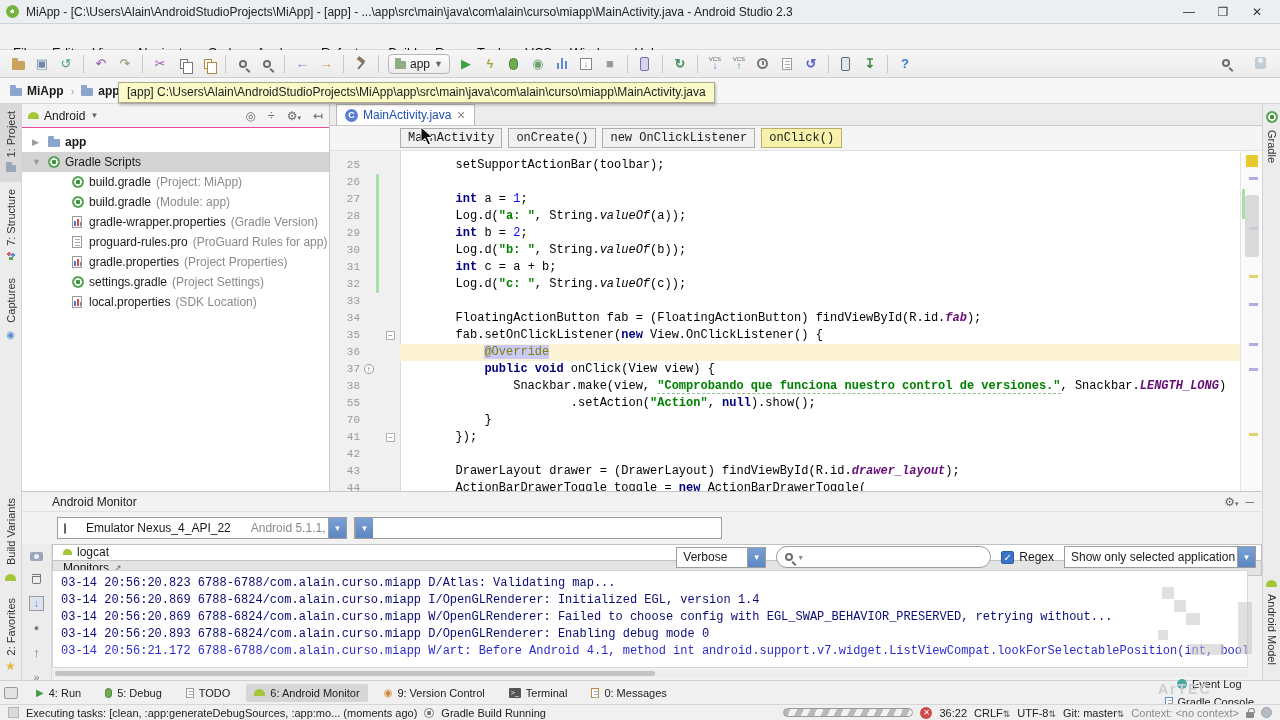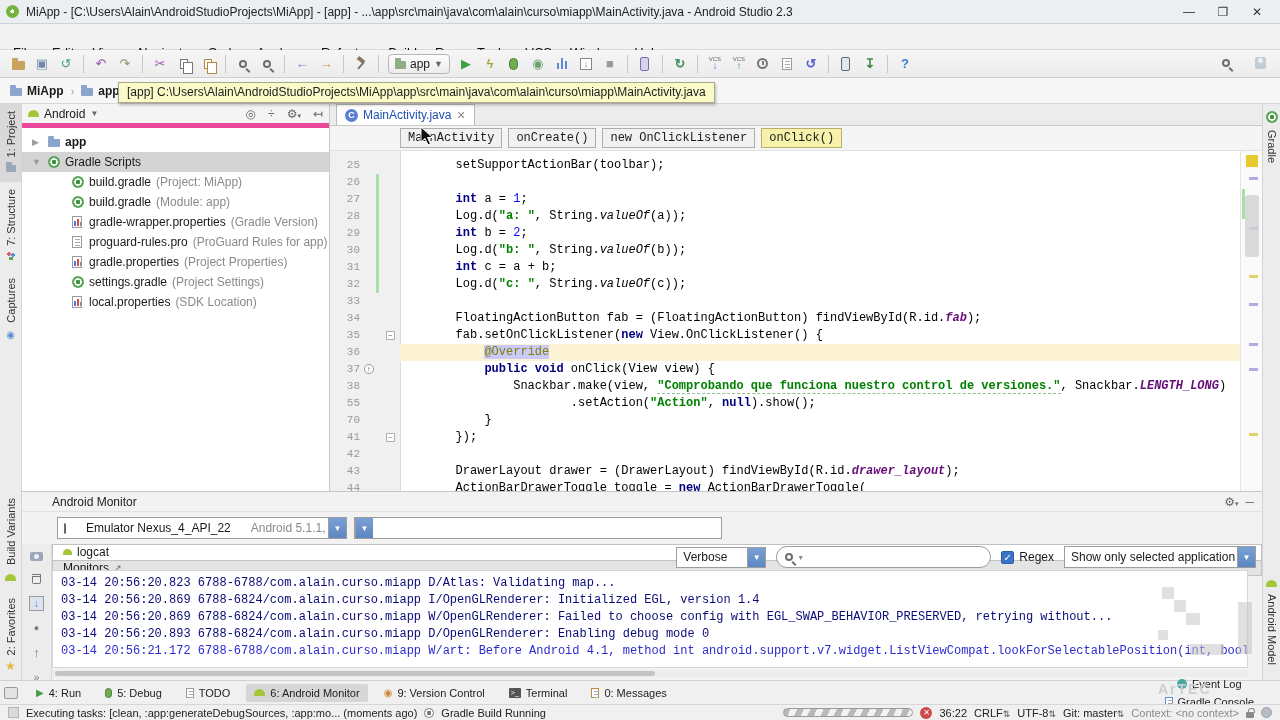--- a/index.html
+++ b/index.html
@@ -32,21 +32,21 @@
   
   #lstrip{left:0;top:104px;width:22px;height:576px;background:#ececec;border-right:1px solid #d4d4d4;display:flex;flex-direction:column;align-items:center;}
   #rstrip{left:1262px;top:104px;width:18px;height:576px;background:#ececec;border-left:1px solid #d4d4d4;display:flex;flex-direction:column;align-items:center;}
   .vtab{display:flex;flex-direction:column;align-items:center;gap:4px;padding:7px 0;width:100%;}
   .vtab.active{background:#d9d9d9;}
   .vtext{writing-mode:vertical-rl;transform:rotate(180deg);font-size:11px;color:#333;white-space:nowrap;}
   .vtext-r{writing-mode:vertical-rl;font-size:11px;color:#333;white-space:nowrap;}
   .mt-auto{margin-top:auto;}
   
   #project{left:22px;top:104px;width:308px;height:387px;background:#fff;border-right:1px solid #c9c9c9;}
-  #phead{height:24px;background:#f4f4f4;border-bottom:5px solid #ec4899;display:flex;align-items:center;padding:0 6px;gap:5px;font-size:12px;}
+  #phead{height:24px;background:#f4f4f4;border-bottom:1px solid #ec4899;display:flex;align-items:center;padding:0 6px;gap:5px;font-size:12px;}
   #phead .sp{flex:1;}
   .phicon{color:#666;font-size:12px;margin-left:7px;}
   .trow{height:20px;display:flex;align-items:center;position:relative;font-size:12px;white-space:nowrap;}
   .trow.selected{background:#d4d4d4;}
   .tnote{color:#8a8a8a;margin-left:5px;}
   .tarrow{position:absolute;font-size:9px;color:#9a9a9a;}
   
   #editor{left:330px;top:104px;width:932px;height:387px;background:#fff;}
   #tabrow{height:22px;background:#ececec;border-bottom:1px solid #c9c9c9;display:flex;align-items:flex-end;padding-left:6px;}
   .etab{height:21px;background:#fff;border:1px solid #b9b9b9;border-bottom:none;display:inline-flex;align-items:center;gap:5px;padding:0 8px;font-size:12px;color:#1f52b0;}

